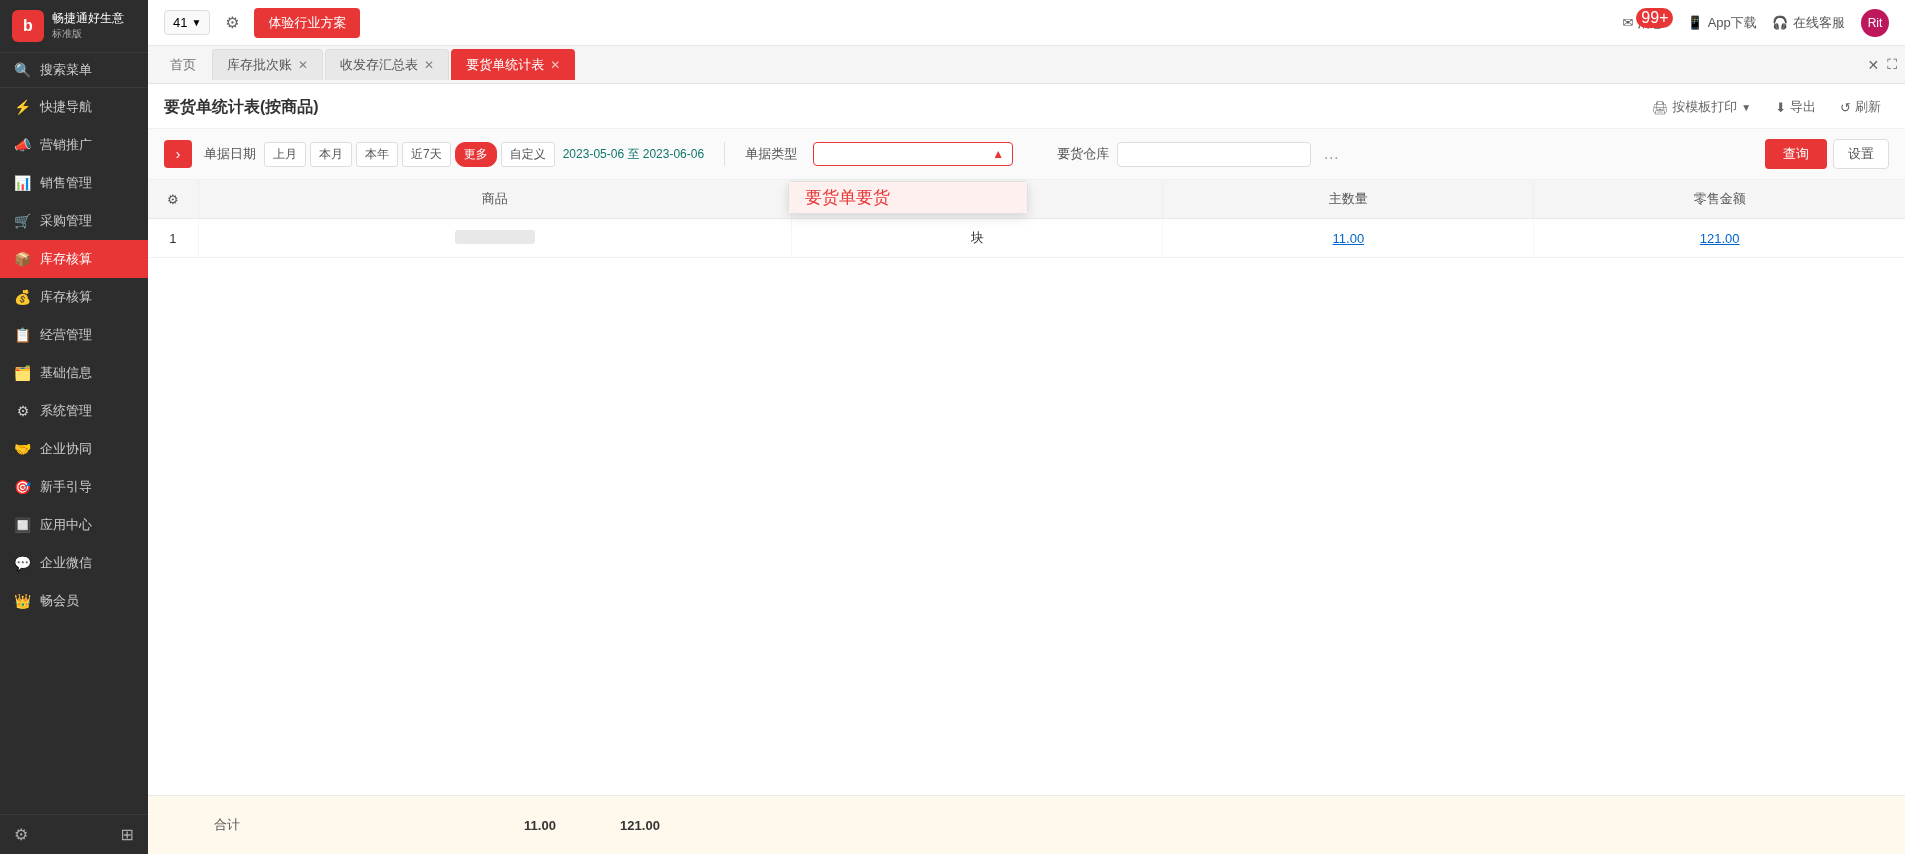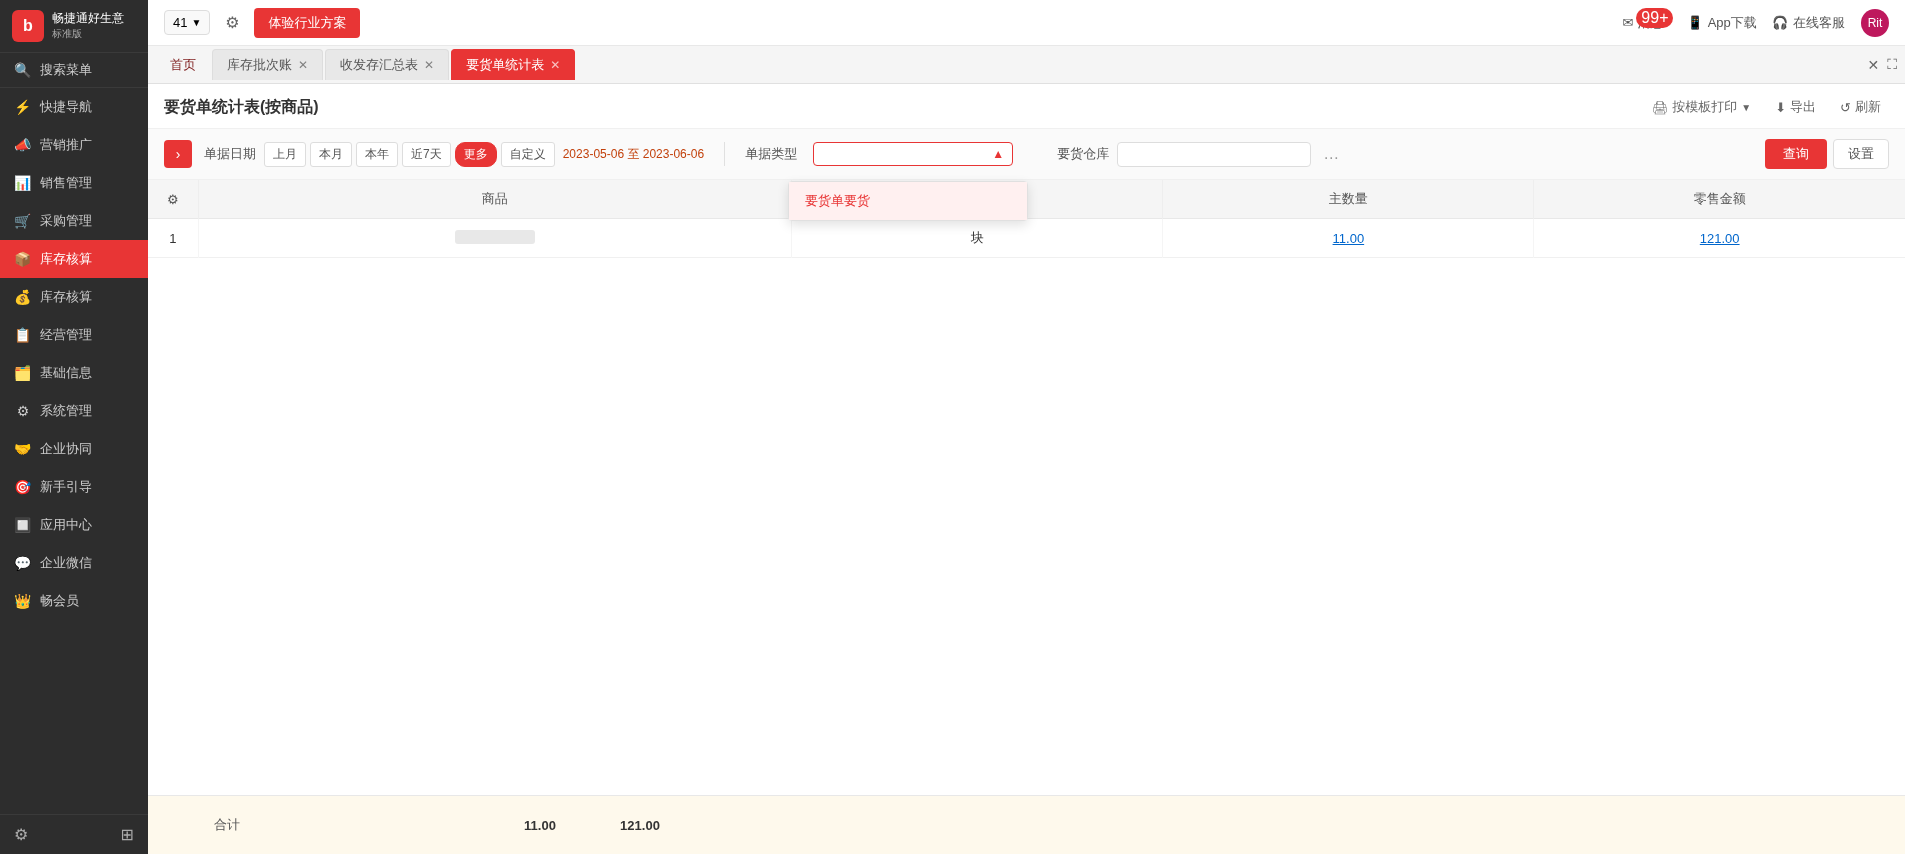--- a/index.html
+++ b/index.html
@@ -166,21 +166,21 @@
       cursor: pointer;
       font-size: 13px;
       color: #555;
       gap: 6px;
       background: #e8e8e8;
       border: 1px solid #ddd;
       border-bottom: none;
     }
     .tab.active { background: #e83535; color: #fff; border-color: #e83535; }
     .tab-close { font-size: 12px; opacity: 0.7; }
-    .tab-home { background: transparent; border: none; color: #7f1d1d; }
+    .tab-home { background: transparent; border: none; color: #737373; }
     .tabs-right { margin-left: auto; display: flex; align-items: center; gap: 8px; color: #666; font-size: 16px; }
 
     
     .page-content {
       flex: 1;
       background: #fff;
       overflow-y: auto;
       display: flex;
       flex-direction: column;
     }
@@ -235,21 +235,21 @@
       border: 1px solid #ddd;
       border-radius: 3px;
       cursor: pointer;
       font-size: 12px;
       color: #555;
       background: #fff;
     }
     .date-btn.more {
       background: #e83535; color: #fff; border-color: #e83535; border-radius: 10px;
     }
-    .date-range { color: #c2410c; font-size: 12px; }
+    .date-range { color: #0f766e; font-size: 12px; }
     .filter-separator { width: 1px; height: 24px; background: #e0e0e0; margin: 0 12px; }
     .filter-type-group {
       display: flex;
       align-items: center;
       gap: 16px;
     }
     .filter-select {
       display: flex;
       align-items: center;
       gap: 4px;
@@ -306,23 +306,23 @@
       top: 52px;
       left: 640px;
       width: 240px;
       background: #fff;
       border: 1px solid #e0e0e0;
       border-radius: 4px;
       box-shadow: 0 4px 12px rgba(0,0,0,0.12);
       z-index: 100;
     }
     .dropdown-item {
-      padding: 10px 16px;
-      cursor: pointer;
-      font-size: 13px;
+      padding: 4px 16px;
+      cursor: pointer;
+      font-size: 17px;
       color: #333;
     }
     .dropdown-item.selected { background: #fff0f0; color: #e83535; }
 
     
     .table-container {
       flex: 1;
       overflow: auto;
     }
     table {

